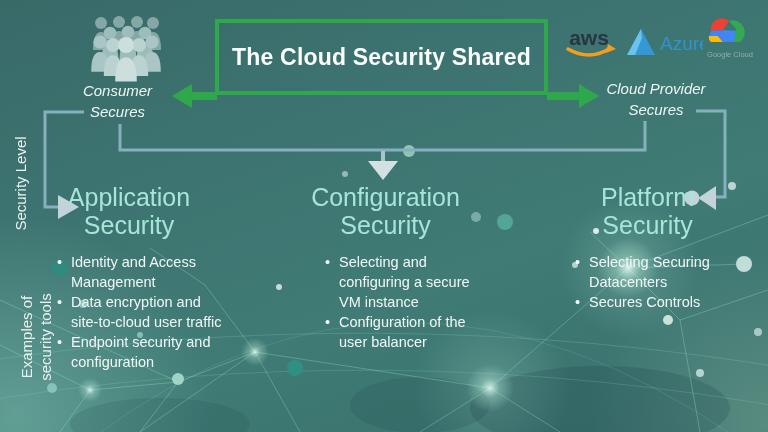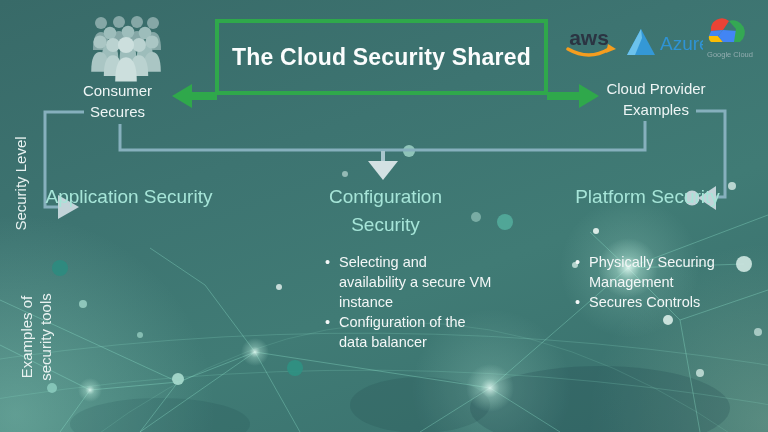--- a/index.html
+++ b/index.html
@@ -19,32 +19,32 @@
   
   .title-box{
     position:absolute;left:215px;top:19px;width:333px;height:76px;
     box-sizing:border-box;border:4px solid #2fa84b;
     display:flex;flex-direction:column;align-items:center;justify-content:center;
     color:#fbfdfd;font-weight:bold;font-size:23px;line-height:34px;text-align:center;
     letter-spacing:.2px;
   }
 
   
-  .actor-label{position:absolute;color:#eef5f5;font-size:15px;line-height:21px;text-align:center;}
+  .actor-label{position:absolute;color:#eef5f5;font-size:15px;line-height:21px;text-align:center;font-style:italic;}
   .consumer-label{left:60px;top:80px;width:115px;}
   .provider-label{left:597px;top:78px;width:118px;}
 
   
   .side-label{position:absolute;color:#e9f2f1;font-size:15px;line-height:19px;text-align:center;
     transform:rotate(-90deg);white-space:nowrap;}
   .side-label-1{width:120px;left:-40px;top:174px;}
   .side-label-2{width:130px;left:-29px;top:318px;}
 
   
-  .col-heading{position:absolute;color:#a6e5d8;font-size:19px;line-height:28px;text-align:center;}
+  .col-heading{position:absolute;color:#a6e5d8;font-size:25px;line-height:28px;text-align:center;}
   .heading-app{left:44px;top:183px;width:170px;}
   .heading-infra{left:298px;top:183px;width:175px;}
   .heading-platform{left:565px;top:183px;width:165px;}
 
   
   .col-list{position:absolute;top:252px;margin:0;padding:0;list-style:none;
     color:#f3f7f7;font-size:14.5px;line-height:20px;}
   .col-list-1{left:56px;width:168px;}
   .col-list-2{left:324px;width:168px;}
   .col-list-3{left:574px;width:172px;}
@@ -160,21 +160,21 @@
     <use href="#prs" transform="translate(28,36) scale(1.15)" fill="#bad2d0"></use>
     <use href="#prs" transform="translate(54,36) scale(1.15)" fill="#bad2d0"></use>
     <use href="#prs" transform="translate(41,36) scale(1.35)" fill="#ccdfdd"></use>
   </svg>
 
   <div class="title-box">
     <div>The Cloud Security Shared</div>
   </div>
 
   <div class="actor-label consumer-label">Consumer Secures</div>
-  <div class="actor-label provider-label">Cloud Provider Examples</div>
+  <div class="actor-label provider-label">Cloud Provider Secures</div>
 
   <svg class="logo aws-logo" width="58" height="36" viewBox="0 0 58 36">
     <text x="29" y="21" text-anchor="middle" font-size="21" font-weight="bold" fill="#2b3442">aws</text>
     <path d="M 8,25 Q 29,37 49,25" fill="none" stroke="#f59d1f" stroke-width="3.5" stroke-linecap="round"></path>
     <polygon points="46,29 56,25 48,20" fill="#f59d1f"></polygon>
   </svg>
 
   <svg class="logo azure-logo" width="86" height="32" viewBox="0 0 86 32">
     <polygon points="24,3 38,29 10,29" fill="#3498d6"></polygon>
     <polygon points="24,3 10,29 18,29 25,12" fill="#6cc2ec"></polygon>
@@ -195,22 +195,27 @@
   <div class="side-label side-label-1">Security Level</div>
   <div class="side-label side-label-2">
     <div>Examples of</div>
     <div>security tools</div>
   </div>
 
   <div class="col-heading heading-app">Application Security</div>
   <div class="col-heading heading-infra">Configuration Security</div>
   <div class="col-heading heading-platform">Platform Security</div>
 
+  <ul class="col-list col-list-1">
+    <li>Identity and Access Management</li>
+    <li>Data encryption and site-to-cloud user traffic</li>
+    <li>Endpoint security and configuration</li>
+  </ul>
   <ul class="col-list col-list-2">
-    <li>Selecting and availability a secure VM instance</li>
-    <li>Configuration of the data balancer</li>
+    <li>Selecting and configuring a secure VM instance</li>
+    <li>Configuration of the user balancer</li>
   </ul>
   <ul class="col-list col-list-3">
-    <li>Physically Securing Management</li>
+    <li>Selecting Securing Datacenters</li>
     <li>Secures Controls</li>
   </ul>
 
 </div>
 
 </body></html>

